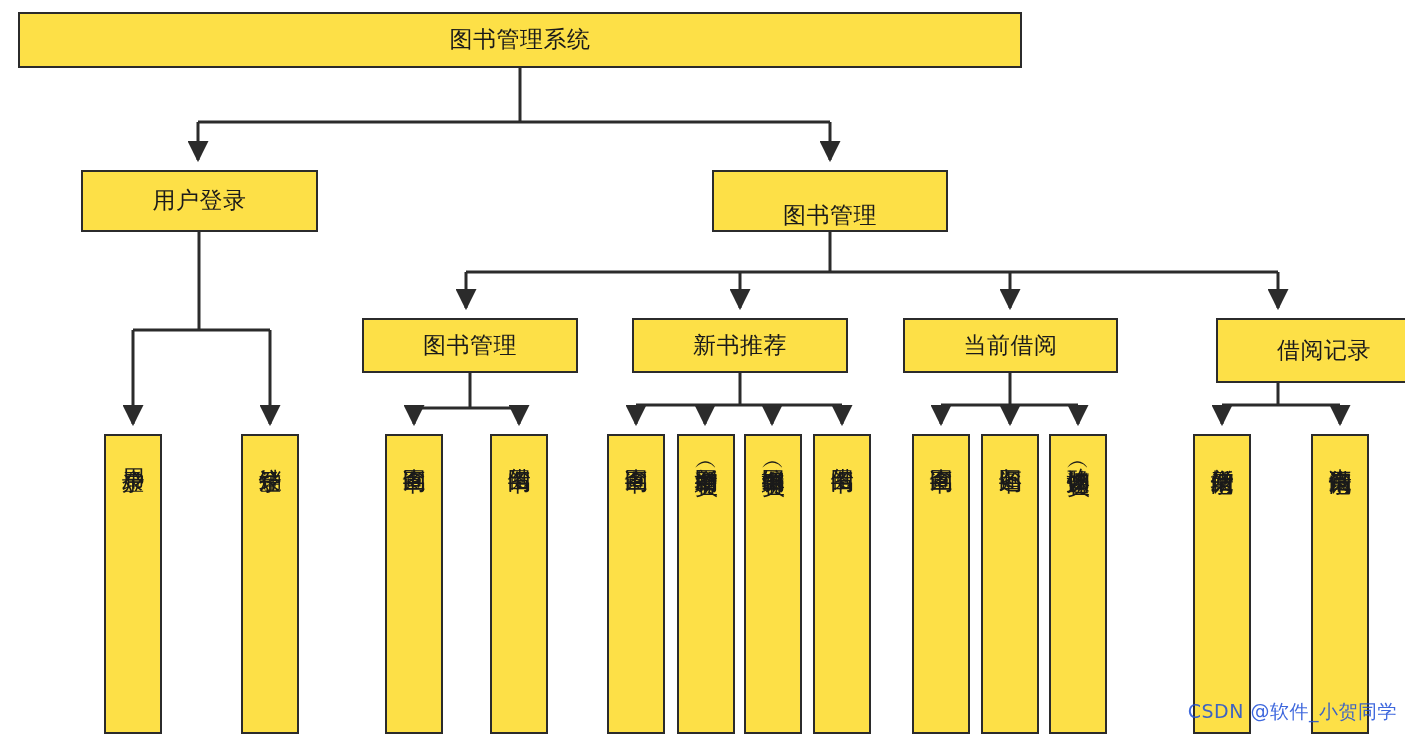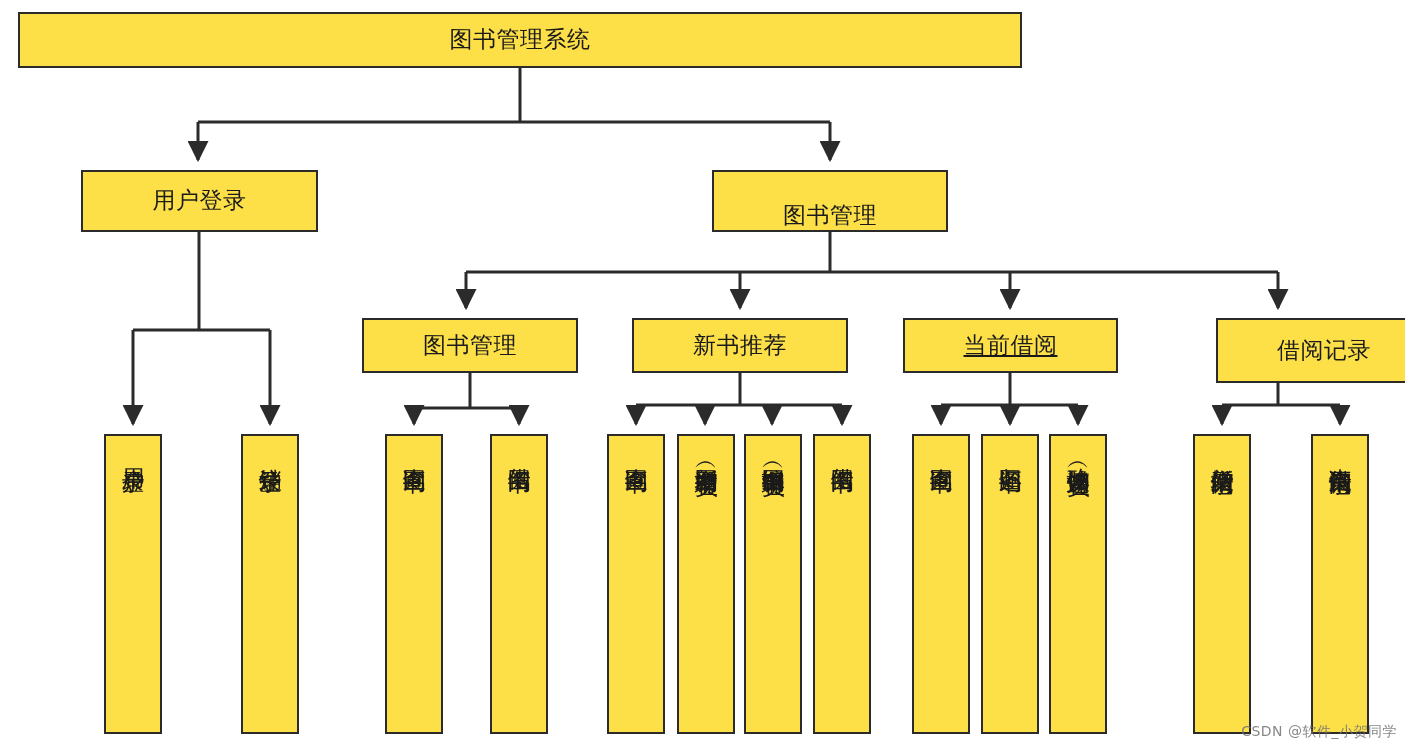--- a/index.html
+++ b/index.html
@@ -52,23 +52,23 @@
     text-orientation: upright;
     font-size: 23px;
     line-height: 1.28;
     letter-spacing: 1px;
     white-space: nowrap;
     -webkit-text-orientation: upright;
   }
   #watermark {
     position: absolute;
     right: 8px;
-    bottom: 6px;
-    font-size: 14px;
-    color: #737373;
+    bottom: 22px;
+    font-size: 19px;
+    color: #1d4ed8;
     opacity: 0.85;
     white-space: nowrap;
     letter-spacing: 0.5px;
   }
 </style>
 </head>
 <body>
 
 <div id="canvas">
 
@@ -132,21 +132,21 @@
   <div class="node node-h" style="left:712px; top:170px; width:236px; height:62px;align-items:flex-end;">
     <span class="label">图书管理</span>
   </div>
 
   <div class="node node-h" style="left:362px; top:318px; width:216px; height:55px;">
     <span class="label">图书管理</span>
   </div>
   <div class="node node-h" style="left:632px; top:318px; width:216px; height:55px;">
     <span class="label">新书推荐</span>
   </div>
-  <div class="node node-h" style="left:903px; top:318px; width:215px; height:55px;text-decoration:underline;">
+  <div class="node node-h" style="left:903px; top:318px; width:215px; height:55px;">
     <span class="label">当前借阅</span>
   </div>
   <div class="node node-h" style="left:1216px; top:318px; width:216px; height:65px;">
     <span class="label">借阅记录</span>
   </div>
 
   <div class="node node-v" style="left:104px; top:434px; width:58px; height:300px;">
     <span class="label">用户登录</span>
   </div>
   <div class="node node-v" style="left:241px; top:434px; width:58px; height:300px;">

